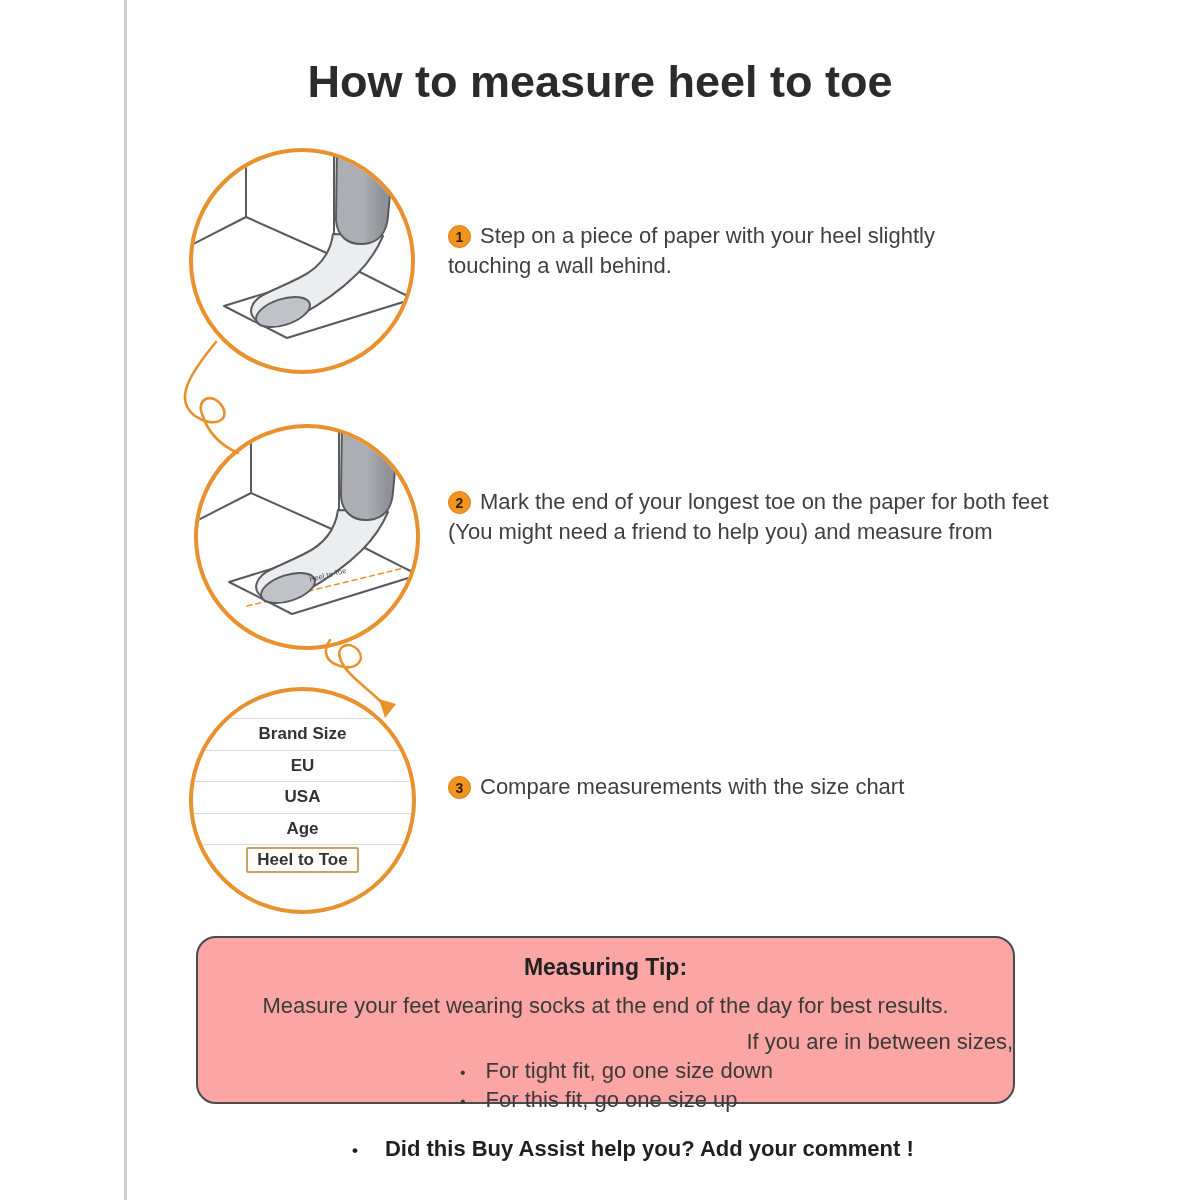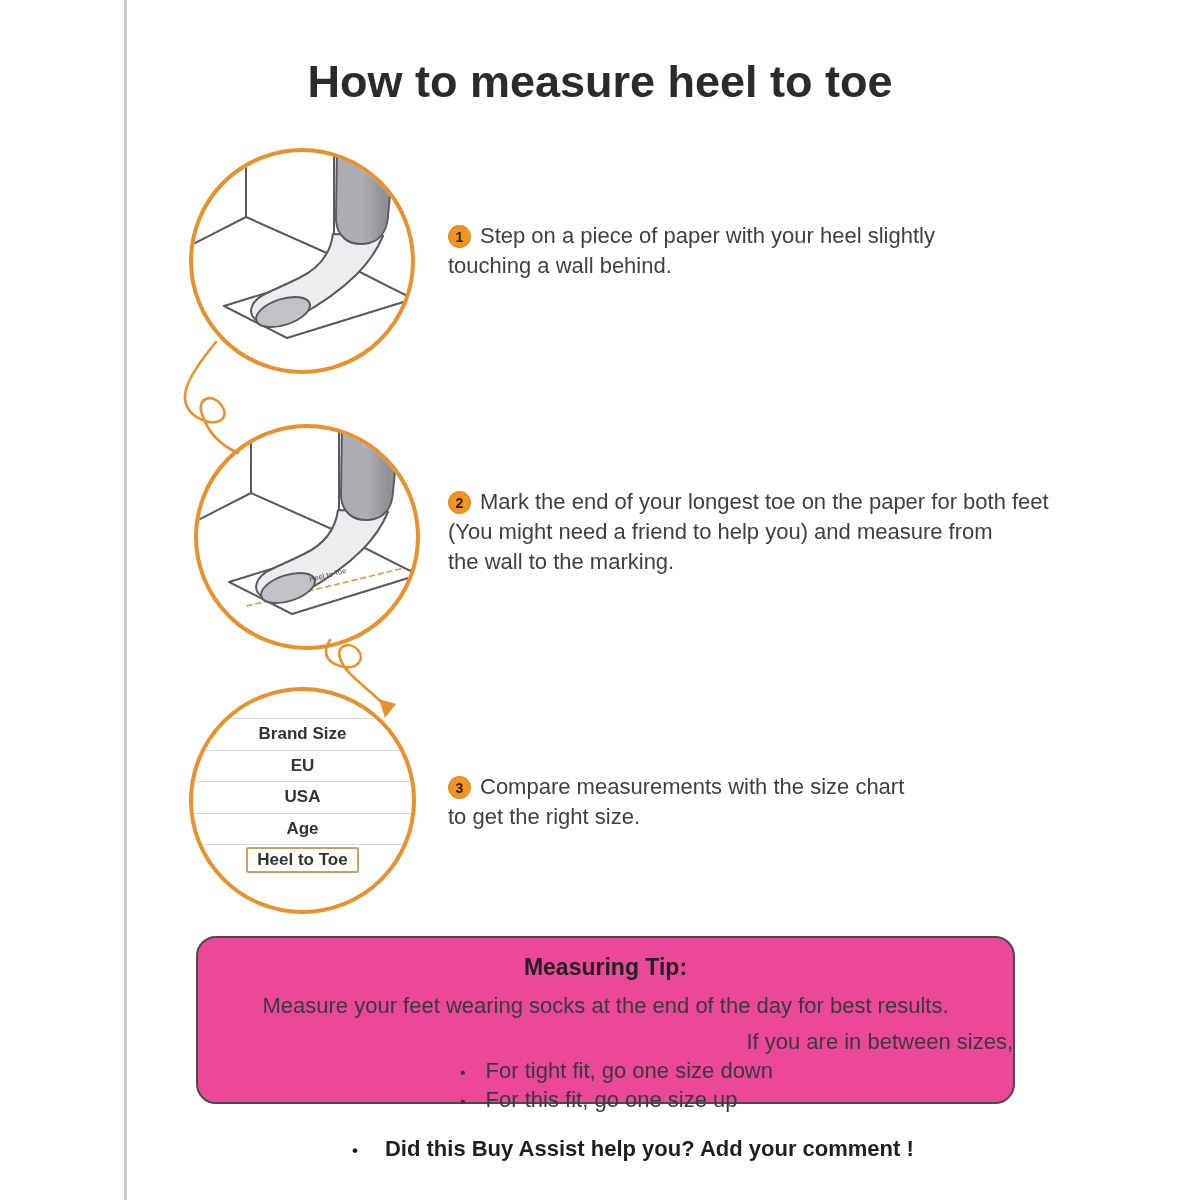--- a/index.html
+++ b/index.html
@@ -41,21 +41,21 @@
     display:flex; align-items:center; justify-content:center;
     font-size:17px; font-weight:700; color:#333333;
   }
   .sc-highlight {
     display:inline-block; border:2px solid #C9A26A; background:#fffdf7;
     border-radius:2px; padding:0px 9px 1px 9px; line-height:21px;
   }
 
   .tip-box {
     position:absolute; left:196px; top:936px; width:819px; height:168px;
-    border:2px solid #4a4a4a; border-radius:20px; background:#ec4899;
+    border:2px solid #4a4a4a; border-radius:20px; background:#fca5a5;
   }
   .tip-title { text-align:center; margin-top:16px; font-size:23px; font-weight:700; color:#222222; }
   .tip-line1 { text-align:center; margin-top:12px; font-size:22px; color:#3a3a3a; }
   .tip-sub { margin:10px 0 0 258px; font-size:22px; color:#3a3a3a;text-align:right; }
   .tip-bullet { display:flex; align-items:baseline; margin:3px 0 0 262px; font-size:22px; color:#3a3a3a; }
   .tip-bullet .dot { font-size:16px; margin-right:20px; }
 
   .footer {
     position:absolute; left:352px; top:1136px; display:flex; align-items:baseline;
     font-size:22px; font-weight:700; color:#1f1f1f;
@@ -144,27 +144,25 @@
   <div class="step" id="step1">
     <span class="badge">1</span>
     <span class="step-line">Step on a piece of paper with your heel slightly</span>
     <span class="step-line">touching a wall behind.</span>
   </div>
 
   <div class="step" id="step2">
     <span class="badge">2</span>
     <span class="step-line">Mark the end of your longest toe on the paper for both feet</span>
     <span class="step-line">(You might need a friend to help you) and measure from</span>
-    <span class="step-line">the wall to the marking.</span>
   </div>
 
   <div class="step" id="step3">
     <span class="badge">3</span>
     <span class="step-line">Compare measurements with the size chart</span>
-    <span class="step-line">to get the right size.</span>
   </div>
 
   <div class="tip-box">
     <div class="tip-title">Measuring Tip:</div>
     <div class="tip-line1">Measure your feet wearing socks at the end of the day for best results.</div>
     <div class="tip-sub">If you are in between sizes,</div>
     <div class="tip-bullet">
       <span class="dot">•</span>
       <span>For tight fit, go one size down</span>
     </div>

